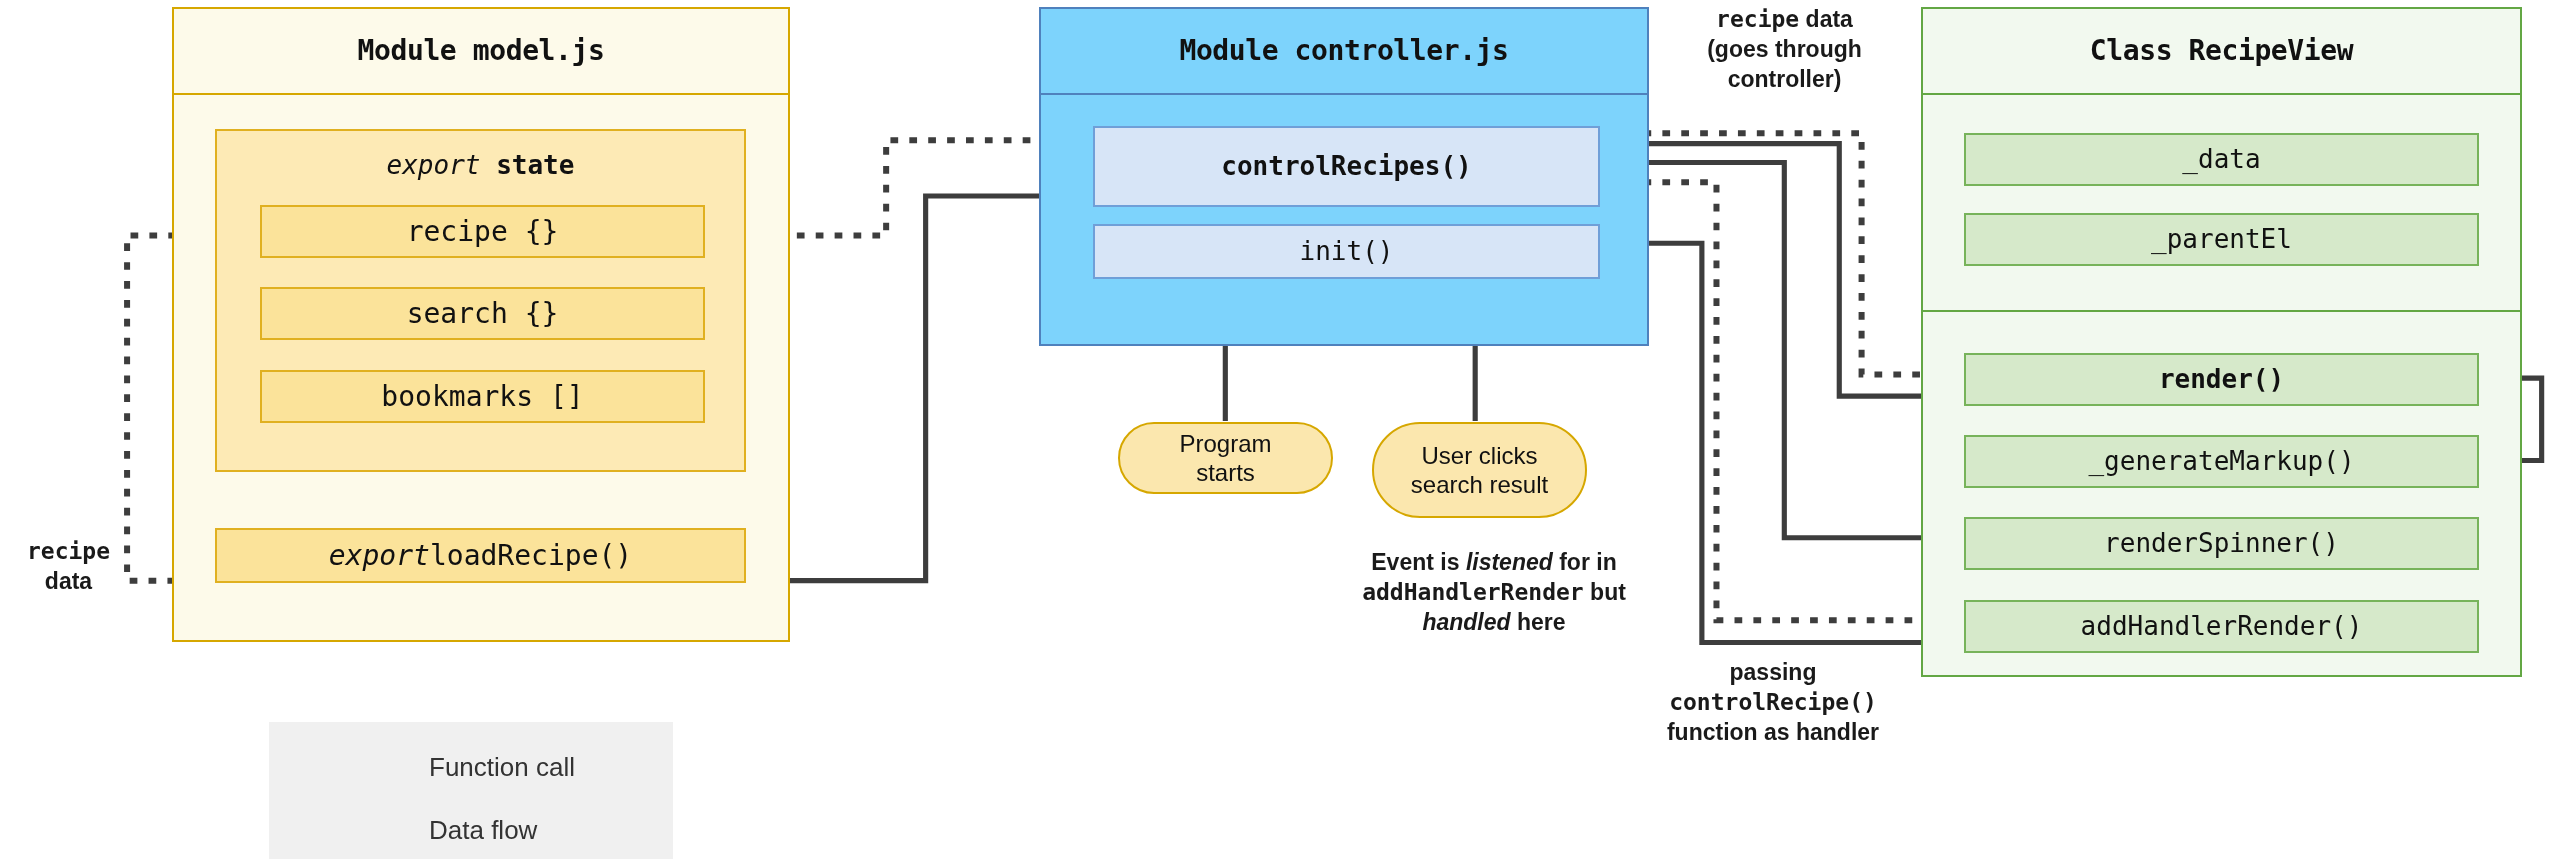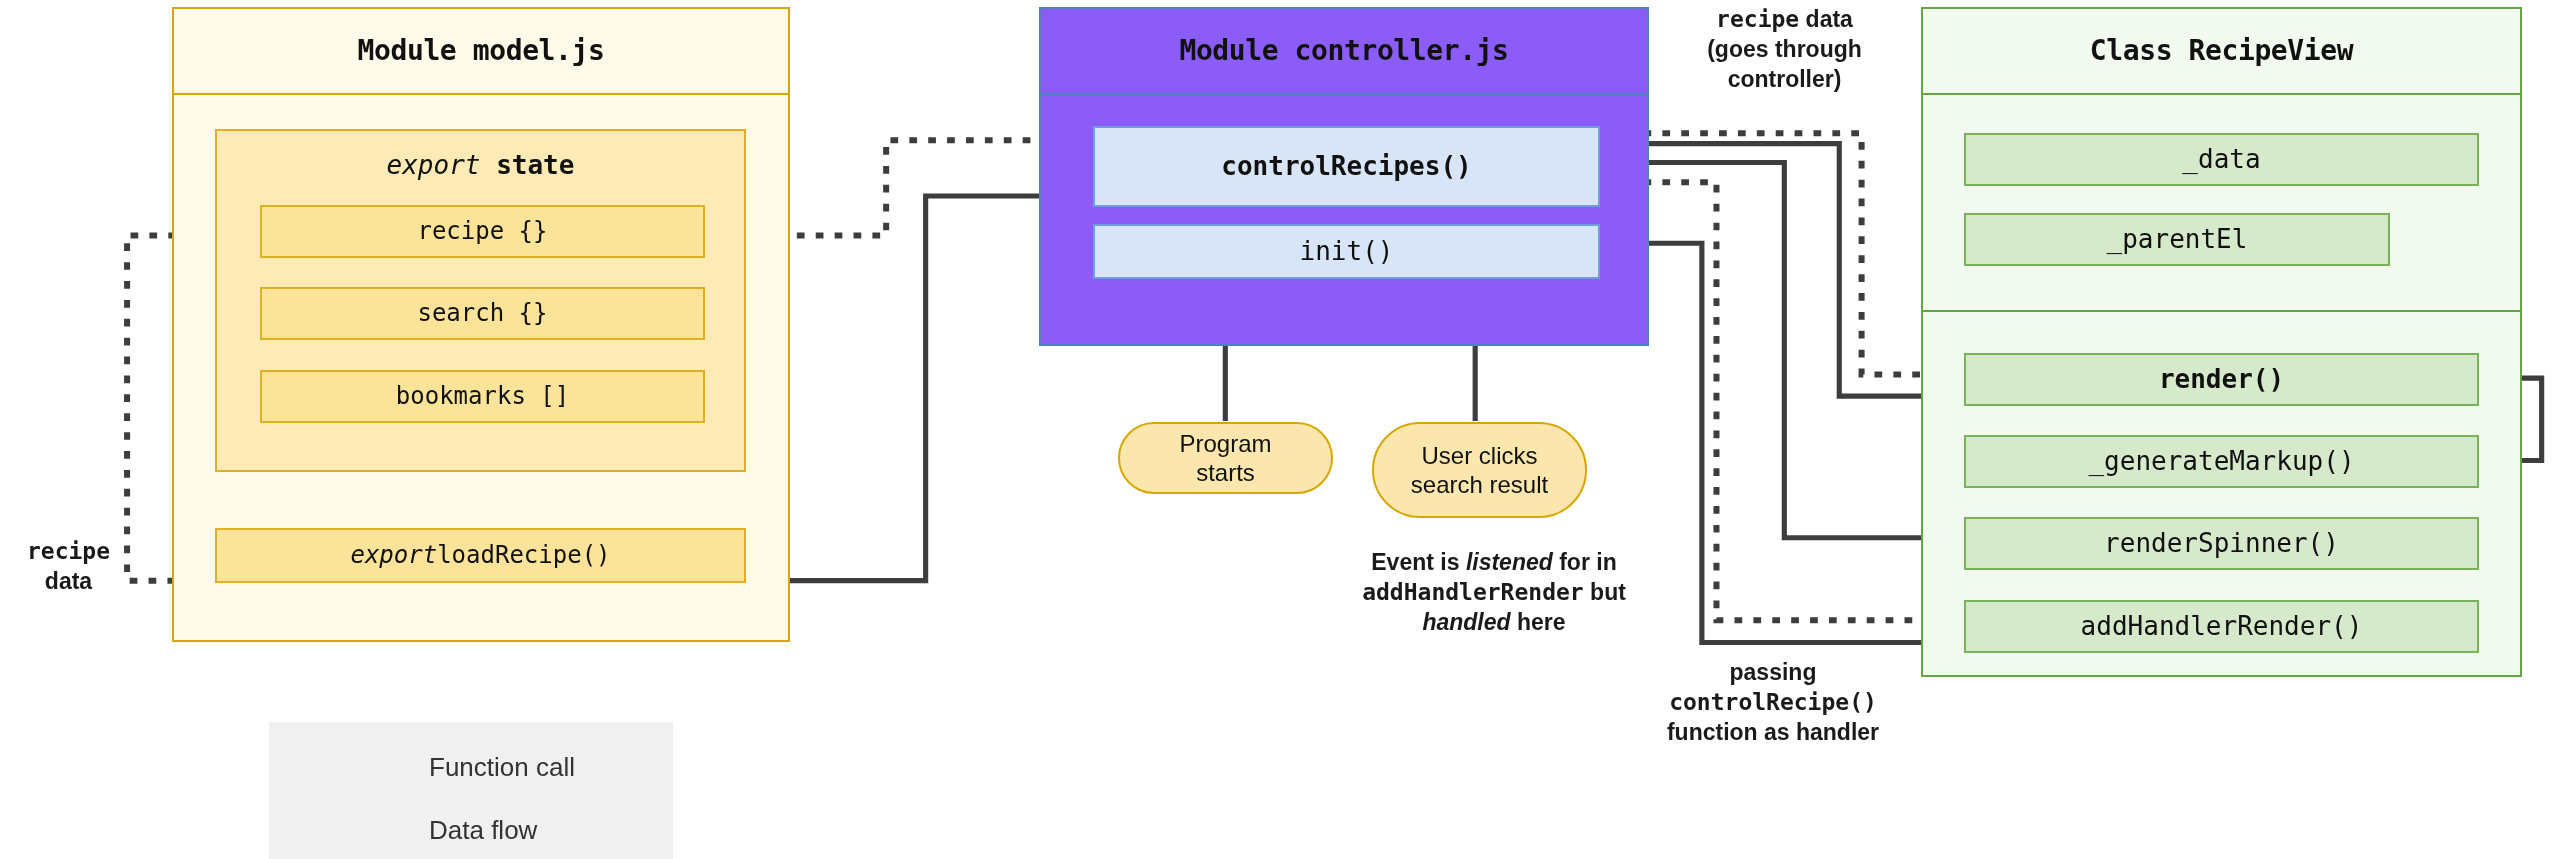--- a/index.html
+++ b/index.html
@@ -58,36 +58,36 @@
   }
   .model-item {
     position: absolute;
     box-sizing: border-box;
     border: 2.6px solid #e0b020;
     background: #fbe39a;
     display: flex;
     align-items: center;
     justify-content: center;
     font-family: "DejaVu Sans Mono", monospace;
-    font-size: 24px;
+    font-size: 28px;
     color: #111111;
   }
   .state-label {
     position: absolute;
     width: 100%;
     text-align: center;
     font-family: "DejaVu Sans Mono", monospace;
     font-size: 26px;
     color: #111111;
   }
   .state-label i { font-style: italic; }
   .state-label b { font-weight: bold; }
 
   
-  .ctrl-card { border-color: #4f81bd; background: #8b5cf6; }
+  .ctrl-card { border-color: #4f81bd; background: #7dd3fc; }
   .ctrl-card .card-title { height: 86px; border-bottom: 2.6px solid #4f81bd; }
   .ctrl-item {
     position: absolute;
     box-sizing: border-box;
     border: 2.6px solid #6f9fd8;
     background: #d7e5f7;
     display: flex;
     align-items: center;
     justify-content: center;
     font-family: "DejaVu Sans Mono", monospace;
@@ -255,21 +255,21 @@
       <div class="ctrl-item" style="left:52px; top:129px; width:507px; height:55px;">init()</div>
       <div class="ctrl-item bold" style="left:52px; top:31px; width:507px; height:81px;">controlRecipes()</div>
     </div>
   </div>
 
   <div class="card view-card" style="left:1921px; top:6.9px; width:601px; height:670px;">
     <div class="card-title">Class RecipeView</div>
     <div class="card-body" style="height:calc(100% - 86px);">
 
       <div class="view-item" style="left:41px; top:38px; width:515px; height:53px;">_data</div>
-      <div class="view-item" style="left:41px; top:118px; width:426px; height:53px;">_parentEl</div>
+      <div class="view-item" style="left:41px; top:118px; width:515px; height:53px;">_parentEl</div>
 
       <div class="view-divider" style="top:215px;"></div>
 
       <div class="view-item bold" style="left:41px; top:258px; width:515px; height:53px;">render()</div>
       <div class="view-item" style="left:41px; top:340px; width:515px; height:53px;">_generateMarkup()</div>
       <div class="view-item" style="left:41px; top:422px; width:515px; height:53px;">renderSpinner()</div>
       <div class="view-item" style="left:41px; top:505px; width:515px; height:53px;">addHandlerRender()</div>
     </div>
   </div>
 

